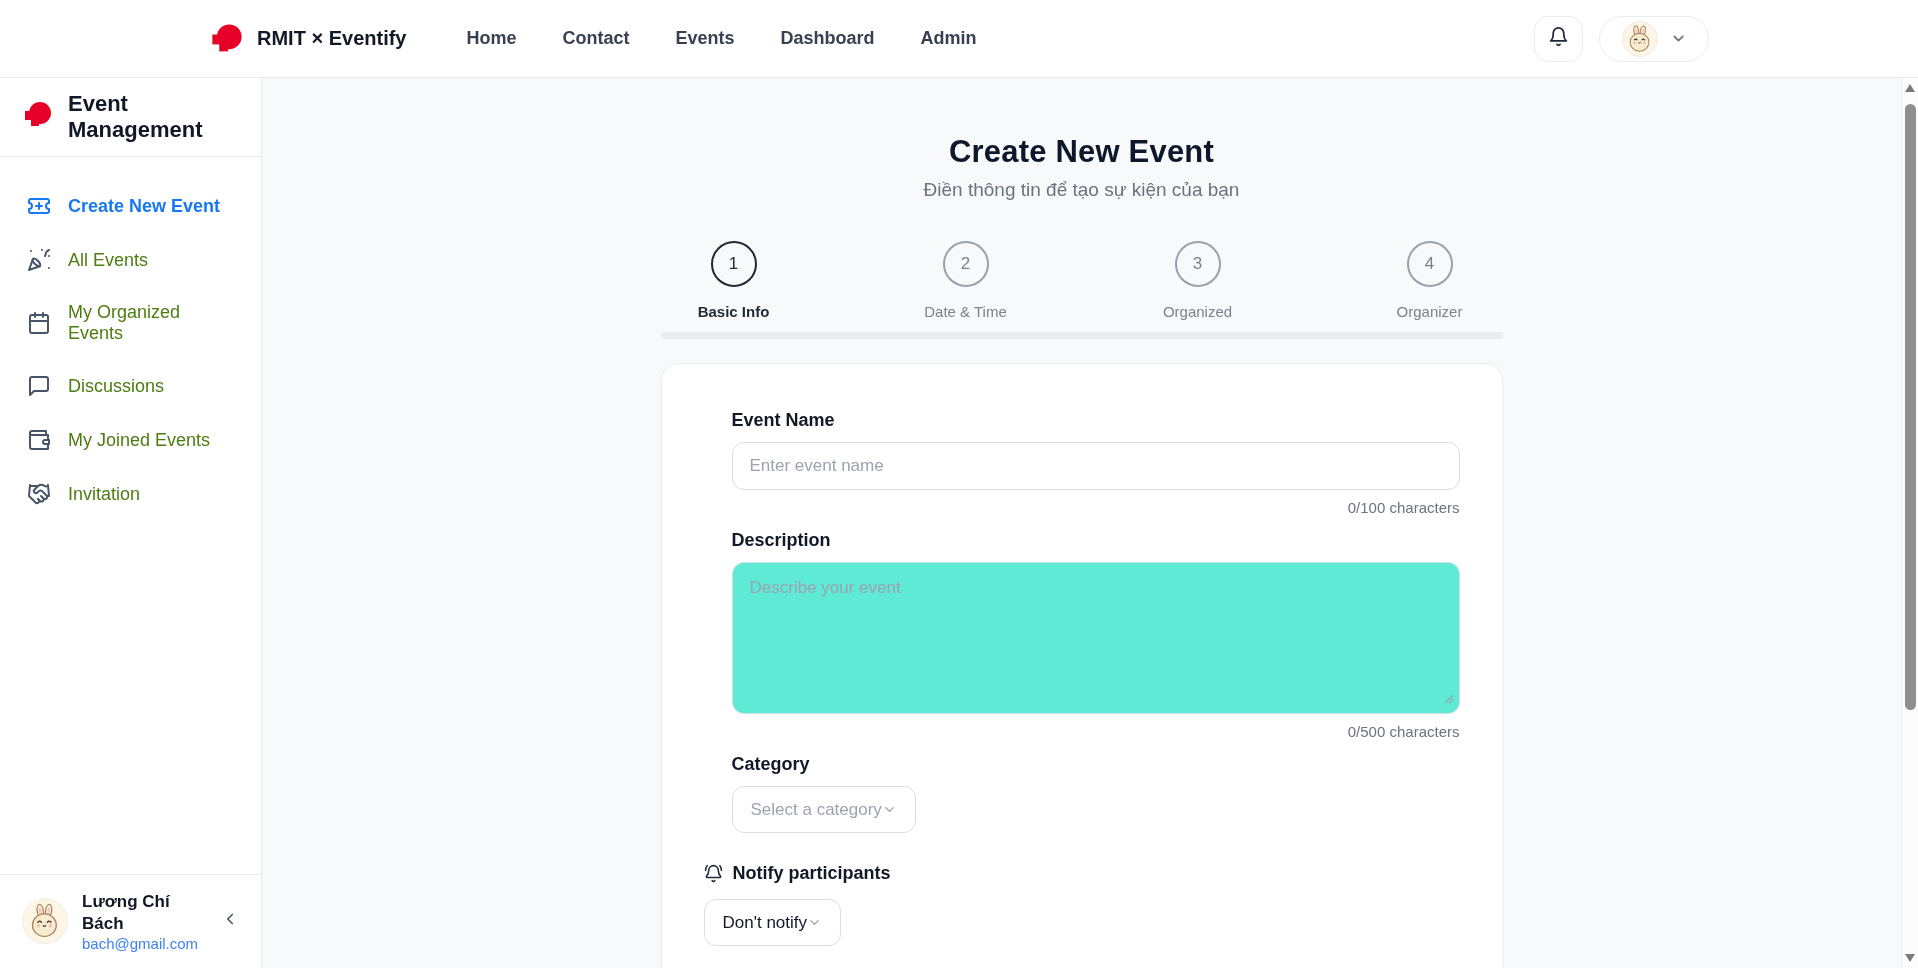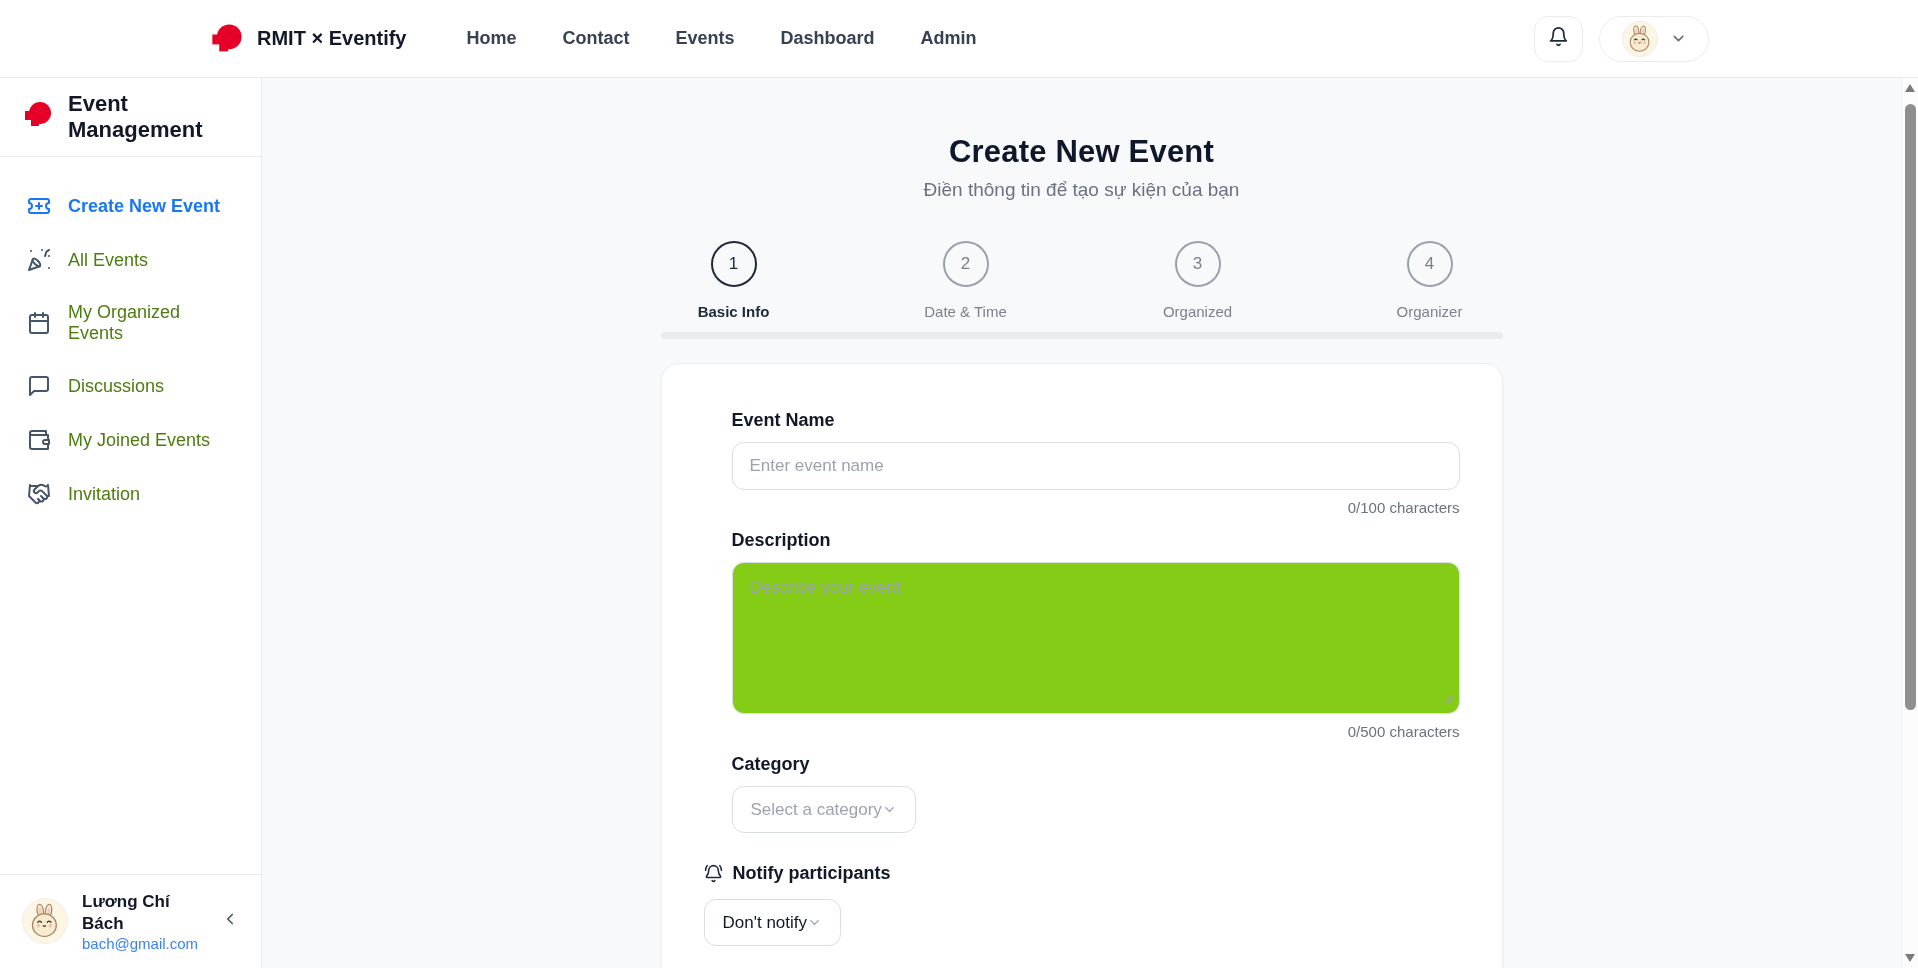--- a/index.html
+++ b/index.html
@@ -58,21 +58,21 @@
   .track { height:7px; background:#e9ebee; border-radius:4px; margin-top:12px; }
 
   .card { margin-top:24px; background:#fff; border:1px solid #eceef2; border-radius:18px;
           box-shadow:0 1px 3px rgba(16,24,40,.05); padding:46px 42px 60px; }
   .field { margin-bottom:14px;margin-left:28px; }
   .field-label { font-size:18px; font-weight:700; color:#111827; margin-bottom:11px; display:block; }
   .text-input { width:100%; height:48px; border:1px solid #d9dee5; border-radius:12px; padding:0 17px;
                 font-size:17px; color:#111827; background:#fff; outline:none; font-family:inherit; }
   .textarea-wrap { position:relative; }
   .text-area { width:100%; height:152px; border:1px solid #d9dee5; border-radius:12px; padding:15px 17px;
-               font-size:17px; color:#111827; background:#84cc16; outline:none; resize:none; font-family:inherit; display:block; }
+               font-size:17px; color:#111827; background:#5eead4; outline:none; resize:none; font-family:inherit; display:block; }
   .resize-handle { position:absolute; right:6px; bottom:6px; color:#9ca3af; }
   ::placeholder { color:#9ca3af; opacity:1; }
   .counter { text-align:right; font-size:15px; color:#6b7280; margin-top:9px; }
 
   .select { height:47px; border:1px solid #d9dee5; border-radius:12px; display:inline-flex; align-items:center;
             padding:0 18px; background:#fff; font-size:17px; cursor:pointer; }
   .select .sel-chev { color:#9ca3af; display:flex; }
   .sel-placeholder { color:#9ca3af; }
   .sel-value { color:#111827; }
 

